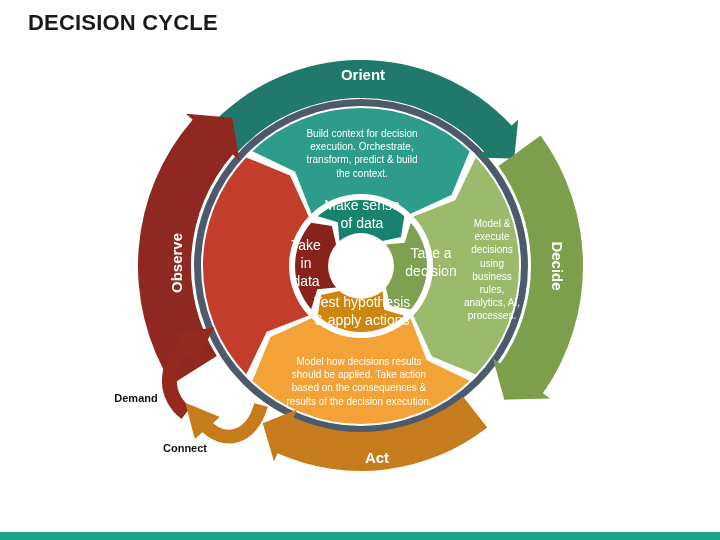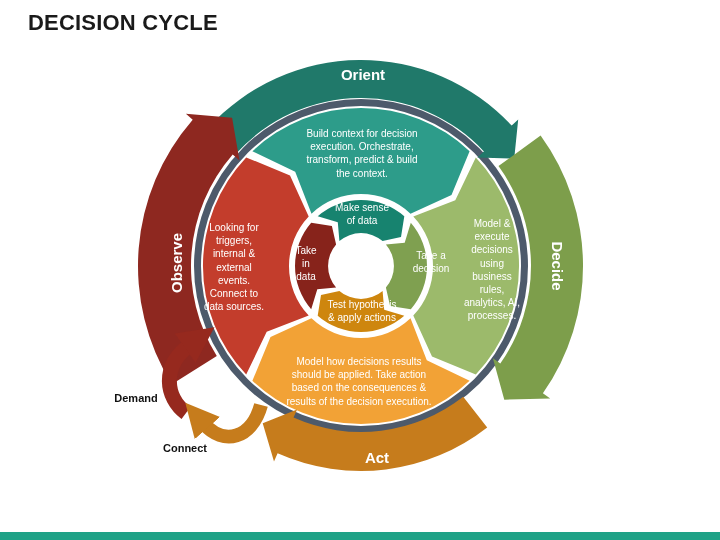--- a/index.html
+++ b/index.html
@@ -8,21 +8,21 @@
   .title-block{position:absolute;left:18px;top:10px;margin-left:10px;}
   .page-title{margin:0;font-size:22px;font-weight:bold;color:#1a1a1a;letter-spacing:.2px;}
   .page-subtitle{margin:5px 0 0 0;font-size:17px;color:#1f1f1f;}
   #diagram-svg{position:absolute;left:0;top:0;}
   .seg-name{position:absolute;transform:translate(-50%,-50%);font-size:15px;font-weight:bold;
             color:#fff;white-space:nowrap;}
   .seg-name.rot90{transform:translate(-50%,-50%) rotate(90deg);}
   .seg-name.rotm90{transform:translate(-50%,-50%) rotate(-90deg);}
   .desc{position:absolute;transform:translate(-50%,-50%);color:#fff;font-size:10px;
         line-height:1.32;text-align:center;white-space:pre-line;width:280px;}
-  .hub-lbl{position:absolute;transform:translate(-50%,-50%);color:#fff;font-size:10px;
+  .hub-lbl{position:absolute;transform:translate(-50%,-50%);color:#fff;font-size:14px;
         line-height:1.28;text-align:center;white-space:pre-line;width:160px;}
   .ext-lbl{position:absolute;transform:translate(-50%,-50%);font-size:11px;font-weight:bold;
         color:#111;white-space:nowrap;}
   .footer-bar{position:absolute;left:0;right:0;bottom:0;height:7px;
         border-top:1px solid rgba(31,162,135,.35);}
 </style>
 </head>
 <body>
 
 <div class="slide">
@@ -71,27 +71,20 @@
 decisions
 using
 business
 rules,
 analytics, AI,
 processes.</div>
   <div class="desc" style="left:359px;top:381px;">Model how decisions results
 should be applied. Take action
 based on the consequences &amp;
 results of the decision execution.</div>
-  <div class="desc" style="left:234px;top:267px;">Looking for
-triggers,
-internal &amp;
-external
-events.
-Connect to
-data sources.</div>
 
   <div class="hub-lbl" style="left:362px;top:215px;">Make sense
 of data</div>
   <div class="hub-lbl" style="left:431px;top:263px;text-align:center;">Take a
 decision</div>
   <div class="hub-lbl" style="left:306px;top:264px;">Take
 in
 data</div>
   <div class="hub-lbl" style="left:362px;top:312px;">Test hypothesis
 &amp; apply actions</div>

